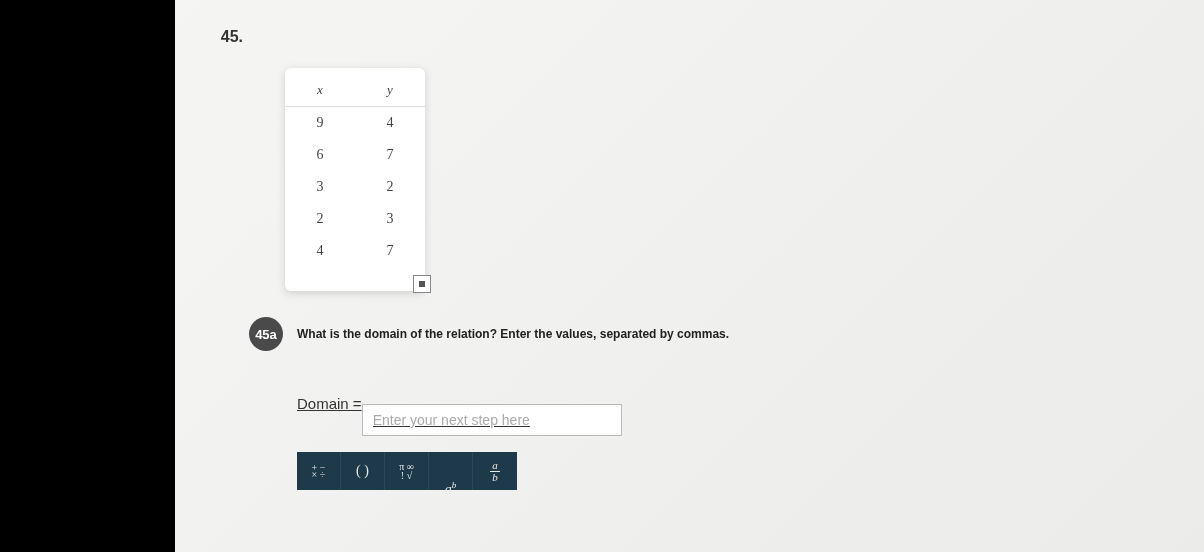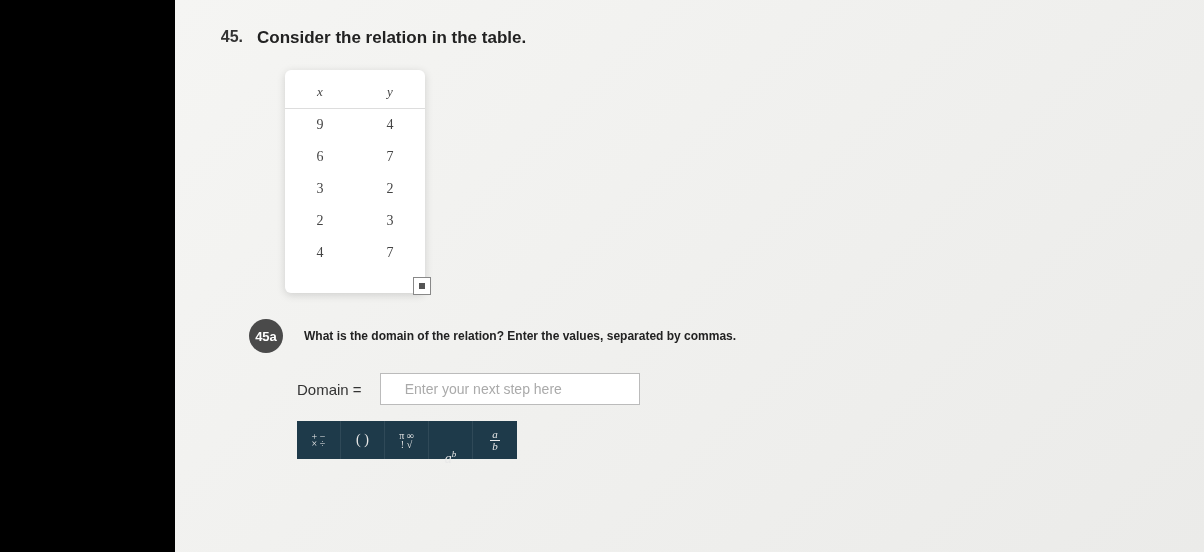--- a/index.html
+++ b/index.html
@@ -51,41 +51,42 @@
     border: 1px solid #888;
     background: #fff;
     display: flex; align-items: center; justify-content: center;
     font-size: 9px;
     cursor: pointer;
   }
   .fs-icon::before {
     content: "";
     width: 6px; height: 6px; background: #555;
   }
-  .sub-row { display: flex; align-items: center; gap: 21px; margin: 26px 0 0 34px; }
+  .sub-row { display: flex; align-items: center; gap: 14px; margin: 26px 0 0 34px; }
   .badge {
     width: 34px; height: 34px; border-radius: 50%;
     background: #4a4a4a; color: #fff;
     display: flex; align-items: center; justify-content: center;
     font-size: 13px; font-weight: 600;
     flex-shrink: 0;
   }
   .sub-text { font-size: 12px; font-weight: 600; color: #222; }
   .answer-row {
     margin: 20px 0 0 82px;
-    display: flex; align-items: center; gap: 18px;
-    font-size: 15px; color: #333;
+    display: flex; align-items: center; gap: 0;
+    font-size: 15px; color: #333; text-decoration: underline;
   }
   .answer-input {
     width: 260px; height: 32px;
     border: 1px solid #bbb;
-    padding: 0 24px;
+    padding: 0 10px;
     font-size: 14px;
     color: #888;
     background: #fff;
+    margin-top: 33px;
   }
   .answer-input::placeholder { color: #aaa; }
   .toolbar {
     margin: 16px 0 0 82px;
     display: flex;
     background: #1e3a4a;
     width: fit-content;
     height: 38px;
   }
   .tb-btn {
@@ -105,21 +106,20 @@
   .expo { font-style:italic;margin-top:36px; }
   .expo sup { font-size:9px; }
 </style>
 </head>
 <body>
 
 <div class="page">
 
   <div class="q-row">
     <div class="q-num">45.</div>
-    <div class="q-text">Consider the relation in the table.</div>
   </div>
 
   <div class="table-wrap">
     <div class="t-row t-head">
       <div class="t-cell">x</div>
       <div class="t-cell">y</div>
     </div>
     <div class="t-row">
       <div class="t-cell">9</div>
       <div class="t-cell">4</div>

